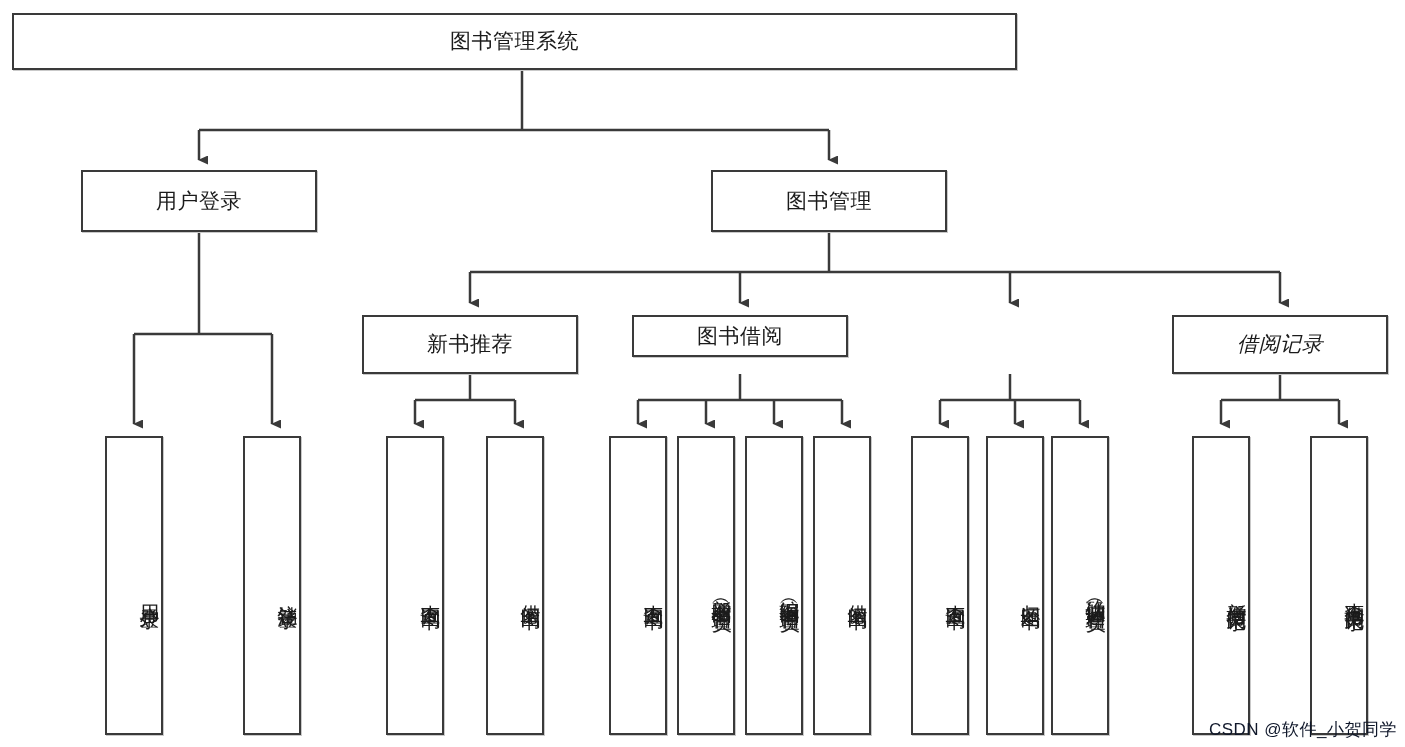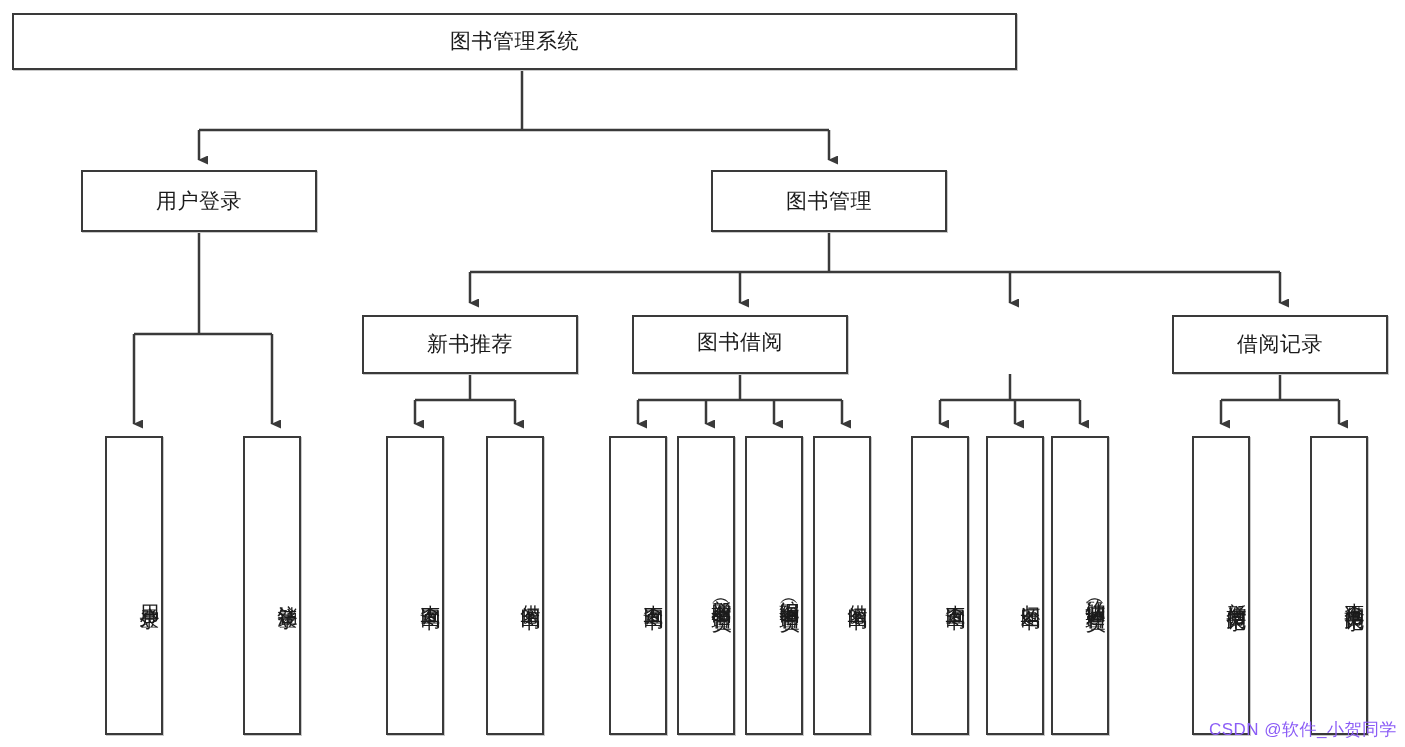--- a/index.html
+++ b/index.html
@@ -52,21 +52,21 @@
     letter-spacing: 2px;
   }
   .node.vert > span {
     display: block;
   }
   .watermark {
     position: absolute;
     right: 8px;
     bottom: 6px;
     font-size: 17px;
-    color: #8b5cf6;
+    color: #0f172a;
     letter-spacing: 0.5px;
     white-space: nowrap;
     user-select: none;
   }
 </style>
 </head>
 <body>
 
 <div id="diagram-root">
 
@@ -127,24 +127,24 @@
   <div class="node horiz" id="node-l2-0" style="left: 81px; top: 170px; width: 236px; height: 62px;">
     <span>用户登录</span>
   </div>
   <div class="node horiz" id="node-l3-0" style="left: 362px; top: 315px; width: 216px; height: 59px;">
     <span>新书推荐</span>
   </div>
 
   <div class="node horiz" id="node-l2-1" style="left: 711px; top: 170px; width: 236px; height: 62px;">
     <span>图书管理</span>
   </div>
-  <div class="node horiz" id="node-l3-1" style="left: 632px; top: 315px; width: 216px; height: 59px; font-family: Liberation Mono, monospace;">
+  <div class="node horiz" id="node-l3-1" style="left: 632px; top: 315px; width: 216px; height: 42px;">
     <span>图书借阅</span>
   </div>
-  <div class="node horiz" id="node-l3-3" style="left: 1172px; top: 315px; width: 216px; height: 59px;">
+  <div class="node horiz" id="node-l3-3" style="left: 1172px; top: 315px; width: 216px; height: 59px; font-style: italic;">
     <span>借阅记录</span>
   </div>
 
   <div class="node vert" id="node-leaf-0" style="left: 105px; top: 436px; width: 58px; height: 299px;">
     <span>用户登录</span>
   </div>
   <div class="node vert" id="node-leaf-1" style="left: 243px; top: 436px; width: 58px; height: 299px;">
     <span>注销登录</span>
   </div>
   <div class="node vert" id="node-leaf-2" style="left: 386px; top: 436px; width: 58px; height: 299px;">

